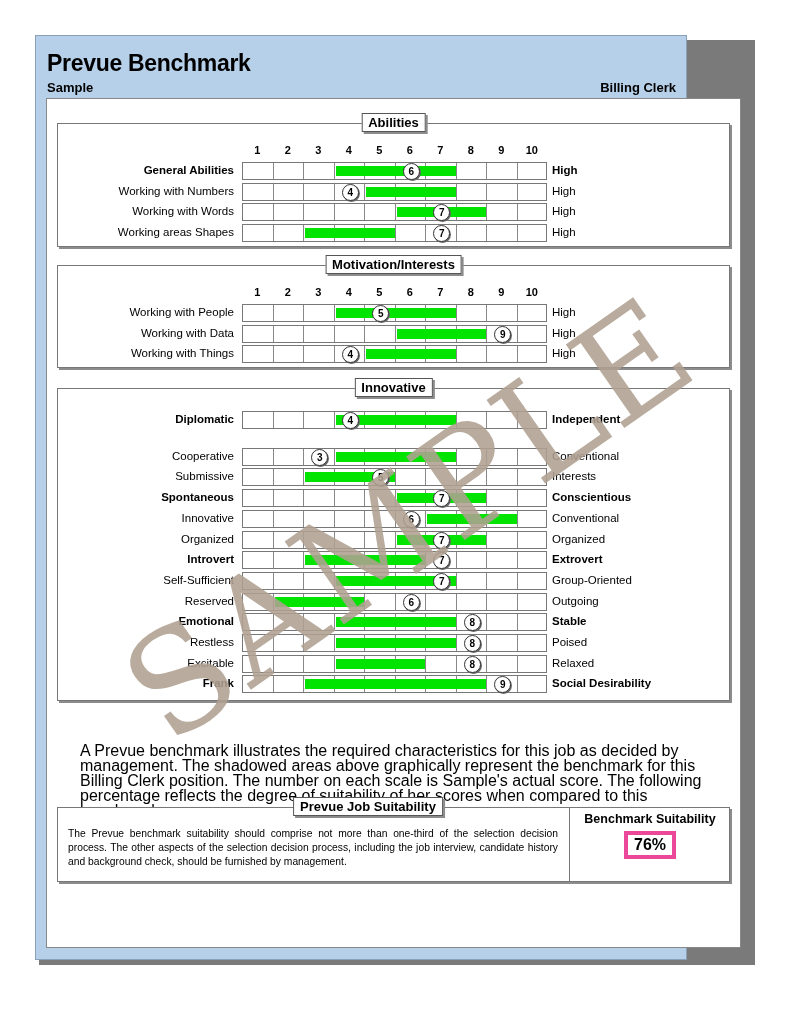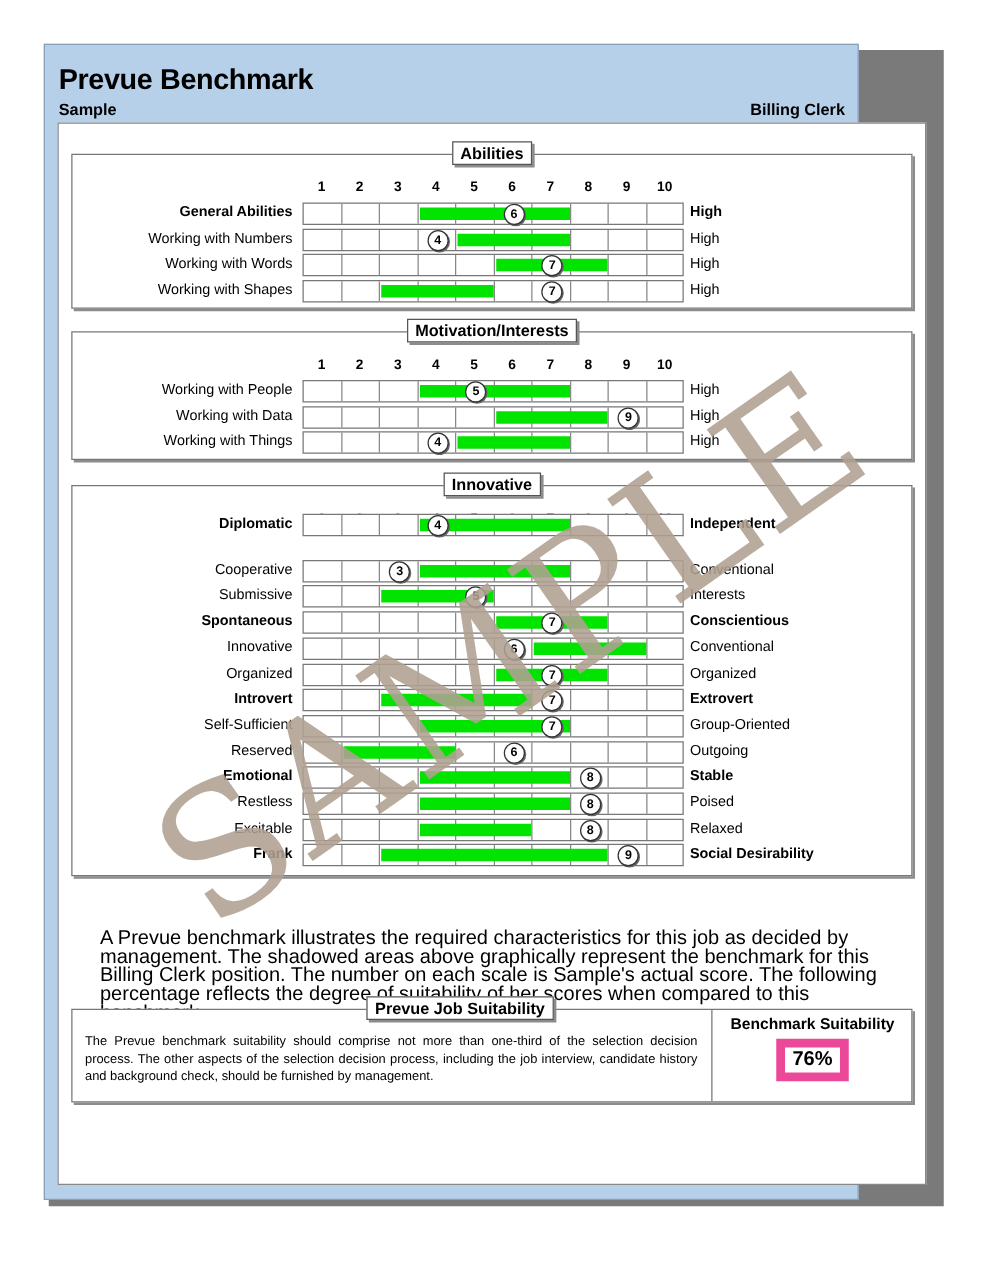--- a/index.html
+++ b/index.html
@@ -36,21 +36,21 @@
 
   .description { position: absolute; left: 33px; top: 644px; width: 640px; font-size: 16px; line-height: 15px; }
 
   .suit { position: absolute; left: 10px; top: 708px; width: 673px; height: 75px; border: 1px solid #777;
           box-shadow: 2px 2px 0 #8c8c8c; box-sizing: border-box; background: #fff; }
   .suit .section-title { left: 310px; transform: translateX(-50%); }
   .suit-text { position: absolute; left: 10px; top: 19px; width: 490px; font-size: 10.3px; line-height: 14px; text-align: justify; }
   .suit-divider { position: absolute; left: 511px; top: 0; width: 1px; height: 100%; background: #777; }
   .suit-side { position: absolute; left: 512px; top: 4px; width: 160px; text-align: center; }
   .suit-side .bs-label { font-size: 12.5px; font-weight: bold; line-height: 14px; }
-  .suit-side .bs-value { display: inline-block; margin-top: 5px; border: 7px solid #ec4899; padding: 1px 6px;
+  .suit-side .bs-value { display: inline-block; margin-top: 5px; border: 4px solid #ec4899; padding: 1px 6px;
                          font-size: 16px; font-weight: bold; }
 
   .watermark { position: absolute; left: 80px; top: 480px; font-family: "DejaVu Serif", serif; font-size: 140px;
                color: rgba(175,160,145,0.88); transform: rotate(-35deg); transform-origin: left top;
                letter-spacing: 4px; pointer-events: none; white-space: nowrap; top: 640px; left: 95px; }
 </style>
 </head>
 <body>
 
 <div class="page-shadow"></div>
@@ -124,21 +124,21 @@
               <div class="cell" style="left: 183px; width: 30.5px;"></div>
               <div class="cell" style="left: 213.5px; width: 30.5px;"></div>
               <div class="cell" style="left: 244px; width: 30.5px;"></div>
               <div class="cell" style="left: 274.5px; width: 30.5px; border-right: none;"></div>
               <div class="bar" style="left: 153.5px; width: 89.5px; background: rgb(0, 228, 0);"></div>
               <div class="score" style="left: 198.25px;">7</div>
             </div>
             <span class="rlbl">High</span>
           </div>
           <div class="row" style="top: 100.1px;">
-            <span class="lbl">Working with Shapes</span>
+            <span class="lbl">Working areas Shapes</span>
             <div class="grid">
               <div class="cell" style="left: 0px; width: 30.5px;"></div>
               <div class="cell" style="left: 30.5px; width: 30.5px;"></div>
               <div class="cell" style="left: 61px; width: 30.5px;"></div>
               <div class="cell" style="left: 91.5px; width: 30.5px;"></div>
               <div class="cell" style="left: 122px; width: 30.5px;"></div>
               <div class="cell" style="left: 152.5px; width: 30.5px;"></div>
               <div class="cell" style="left: 183px; width: 30.5px;"></div>
               <div class="cell" style="left: 213.5px; width: 30.5px;"></div>
               <div class="cell" style="left: 244px; width: 30.5px;"></div>

